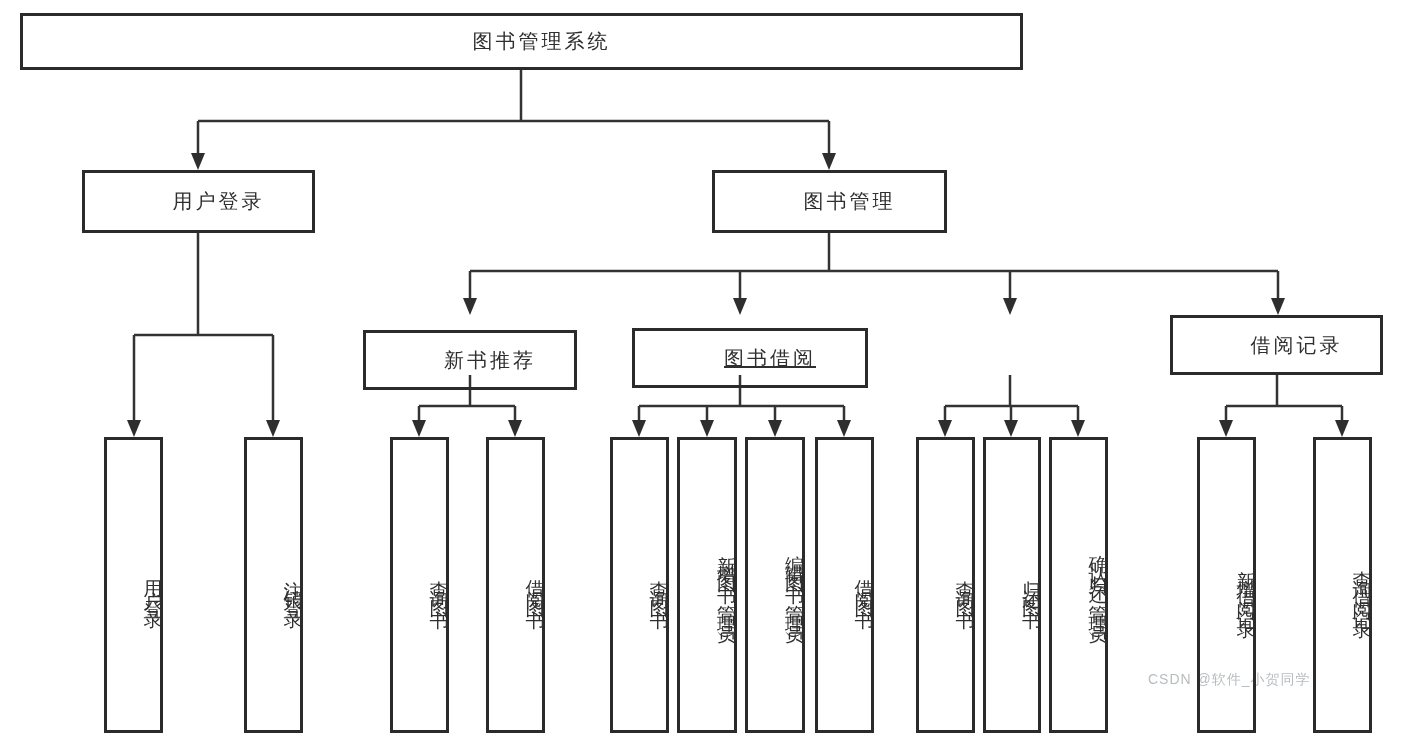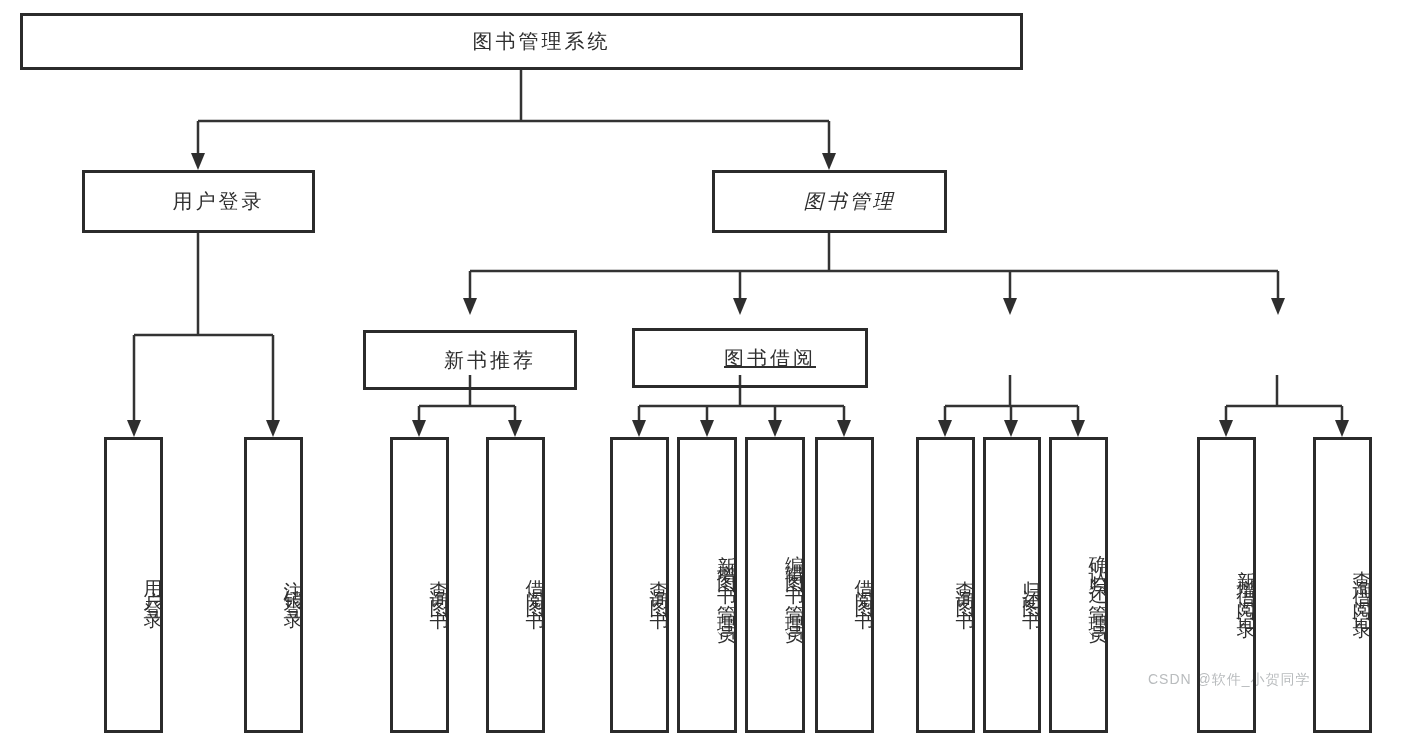--- a/index.html
+++ b/index.html
@@ -95,29 +95,32 @@
       </g>
   </svg>
 
   <div class="box" style="left:20px;top:13px;width:1003px;height:57px;">
     <span class="h-label">图书管理系统</span>
   </div>
 
   <div class="box" style="left:82px;top:170px;width:233px;height:63px;">
     <span class="h-label">用户登录</span>
   </div>
-  <div class="box" style="left:712px;top:170px;width:235px;height:63px;font-style:italic;">
+  <div class="box" style="left:712px;top:170px;width:235px;height:63px;">
     <span class="h-label">图书管理</span>
   </div>
 
   <div class="box" style="left:363px;top:330px;width:214px;height:60px;">
     <span class="h-label">新书推荐</span>
   </div>
   <div class="box" style="left:632px;top:328px;width:236px;height:60px;text-decoration:underline;">
     <span class="h-label">图书借阅</span>
+  </div>
+  <div class="box" style="left:1170px;top:315px;width:213px;height:60px;">
+    <span class="h-label">借阅记录</span>
   </div>
 
   <div class="box" style="left:104px;top:437px;width:59px;height:296px;">
     <span class="v-label">用户登录</span>
   </div>
   <div class="box" style="left:244px;top:437px;width:59px;height:296px;">
     <span class="v-label">注销登录</span>
   </div>
 
   <div class="box" style="left:390px;top:437px;width:59px;height:296px;">

